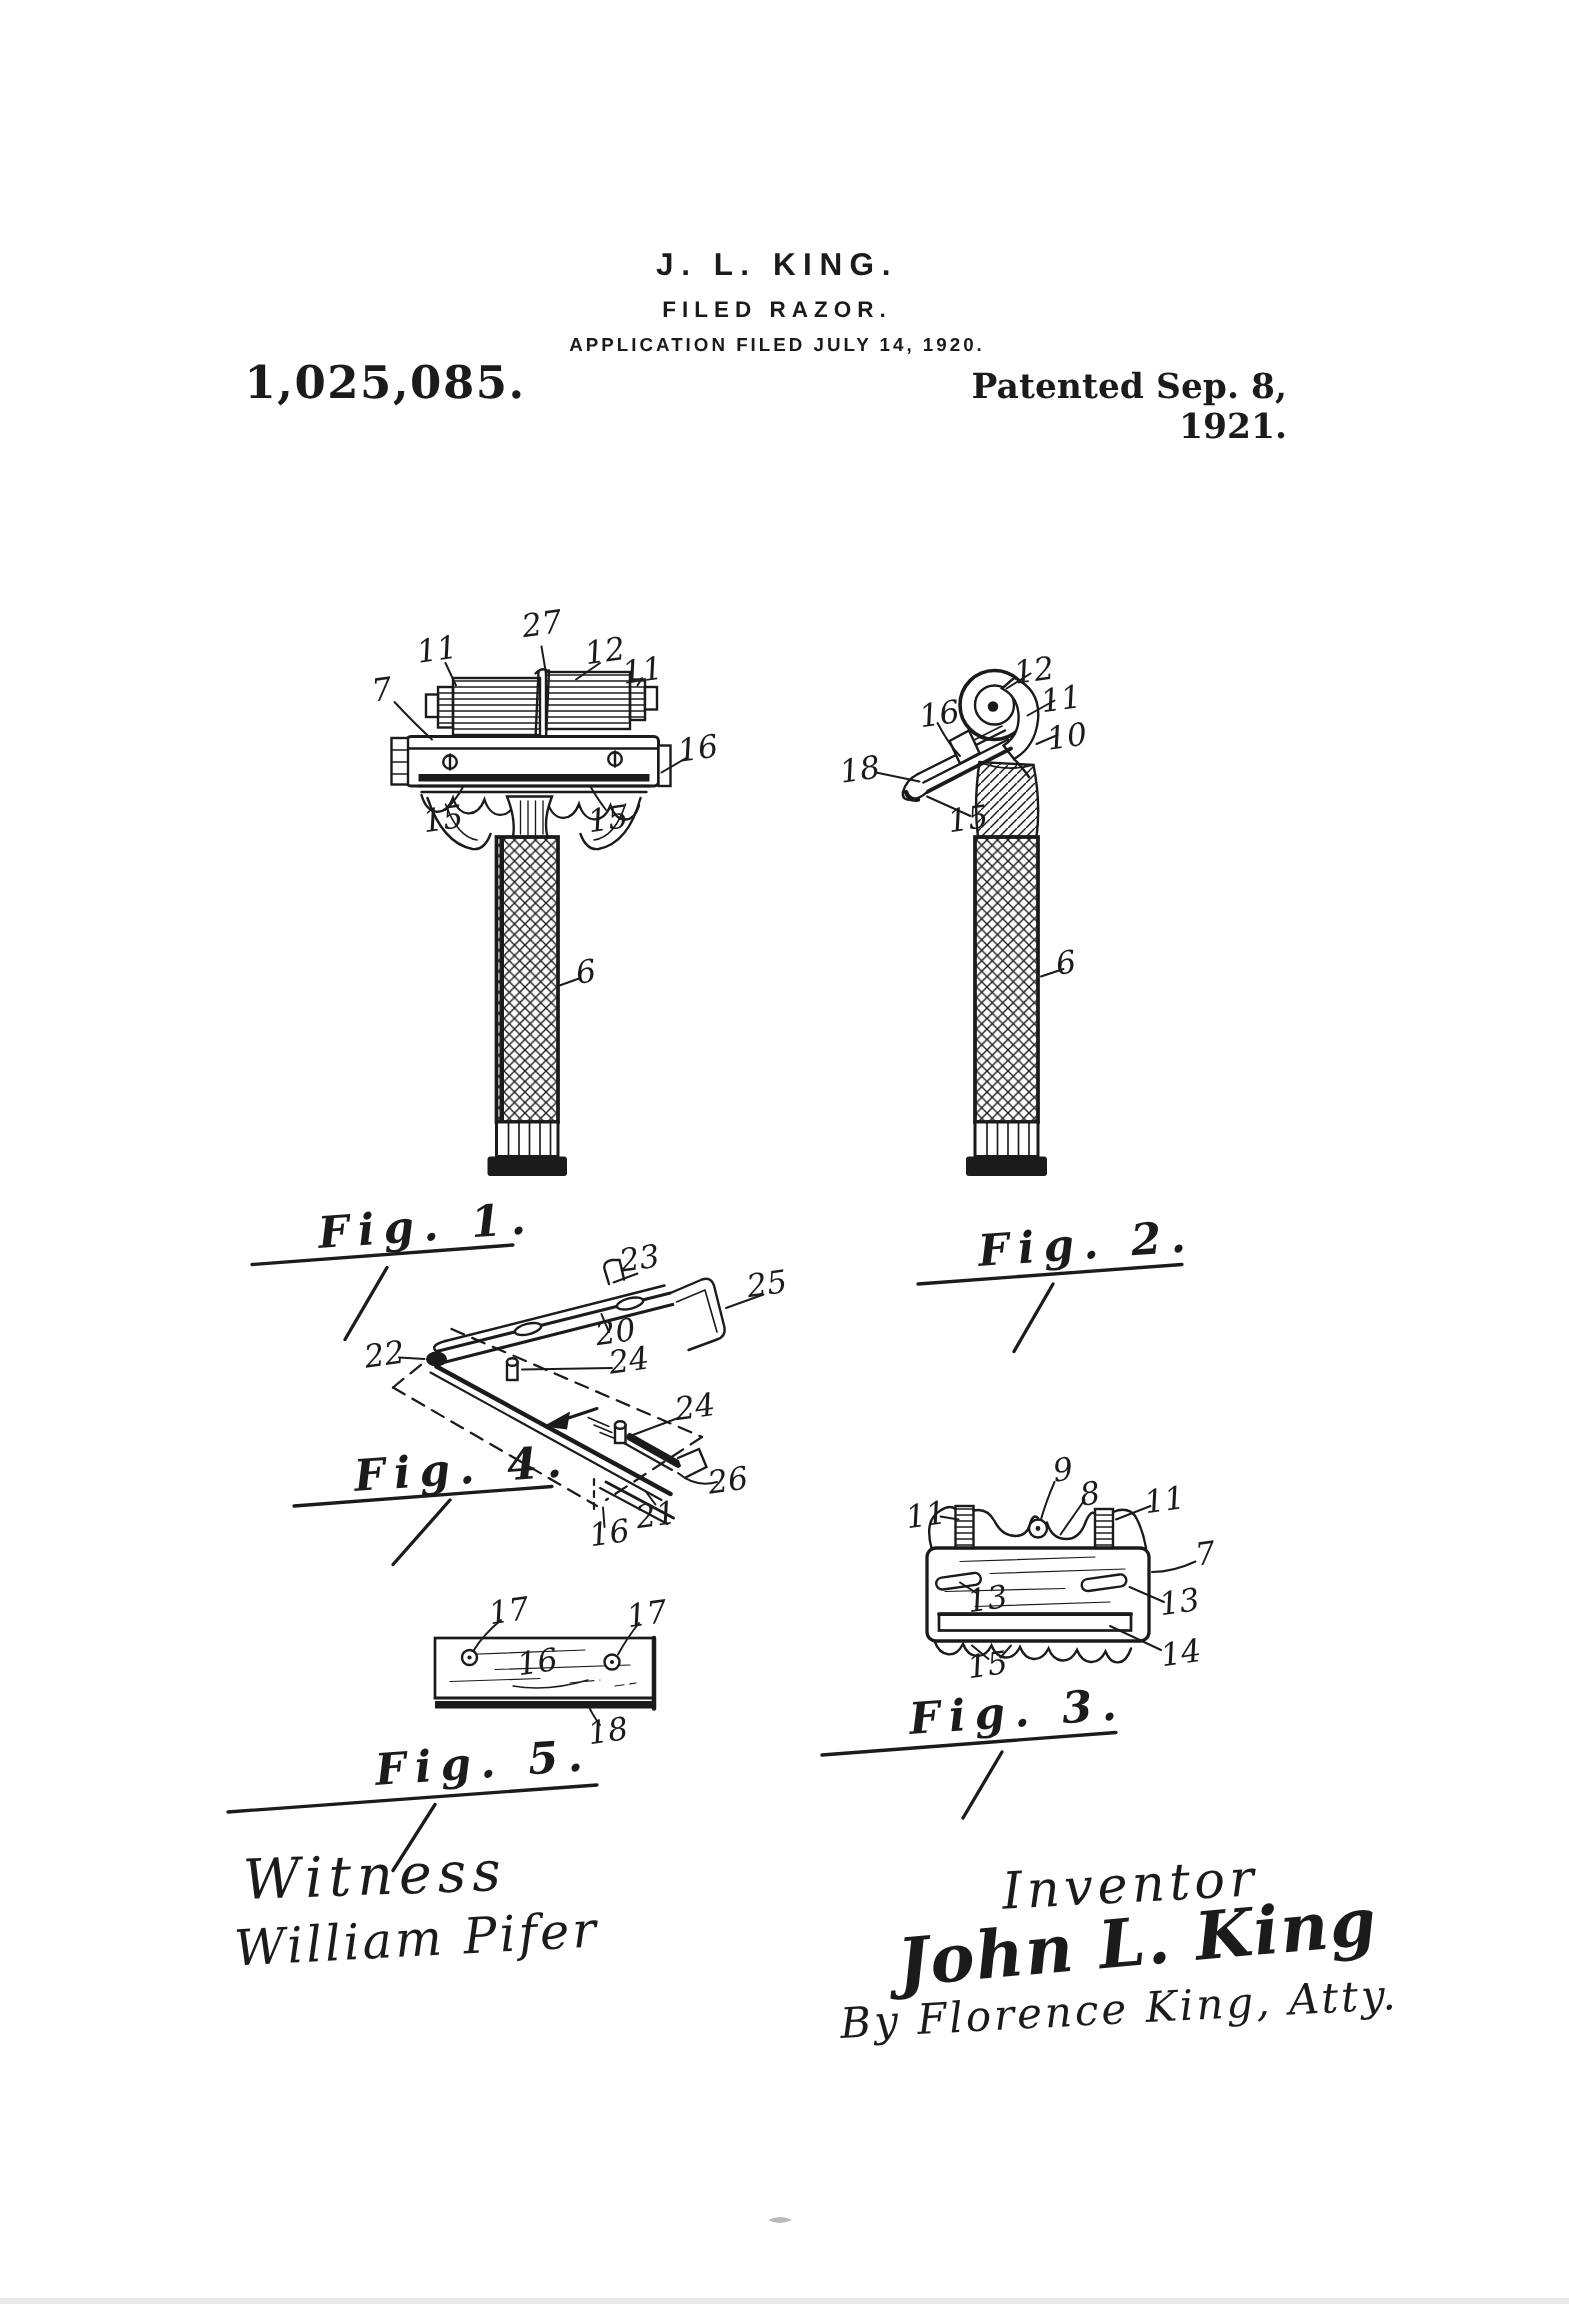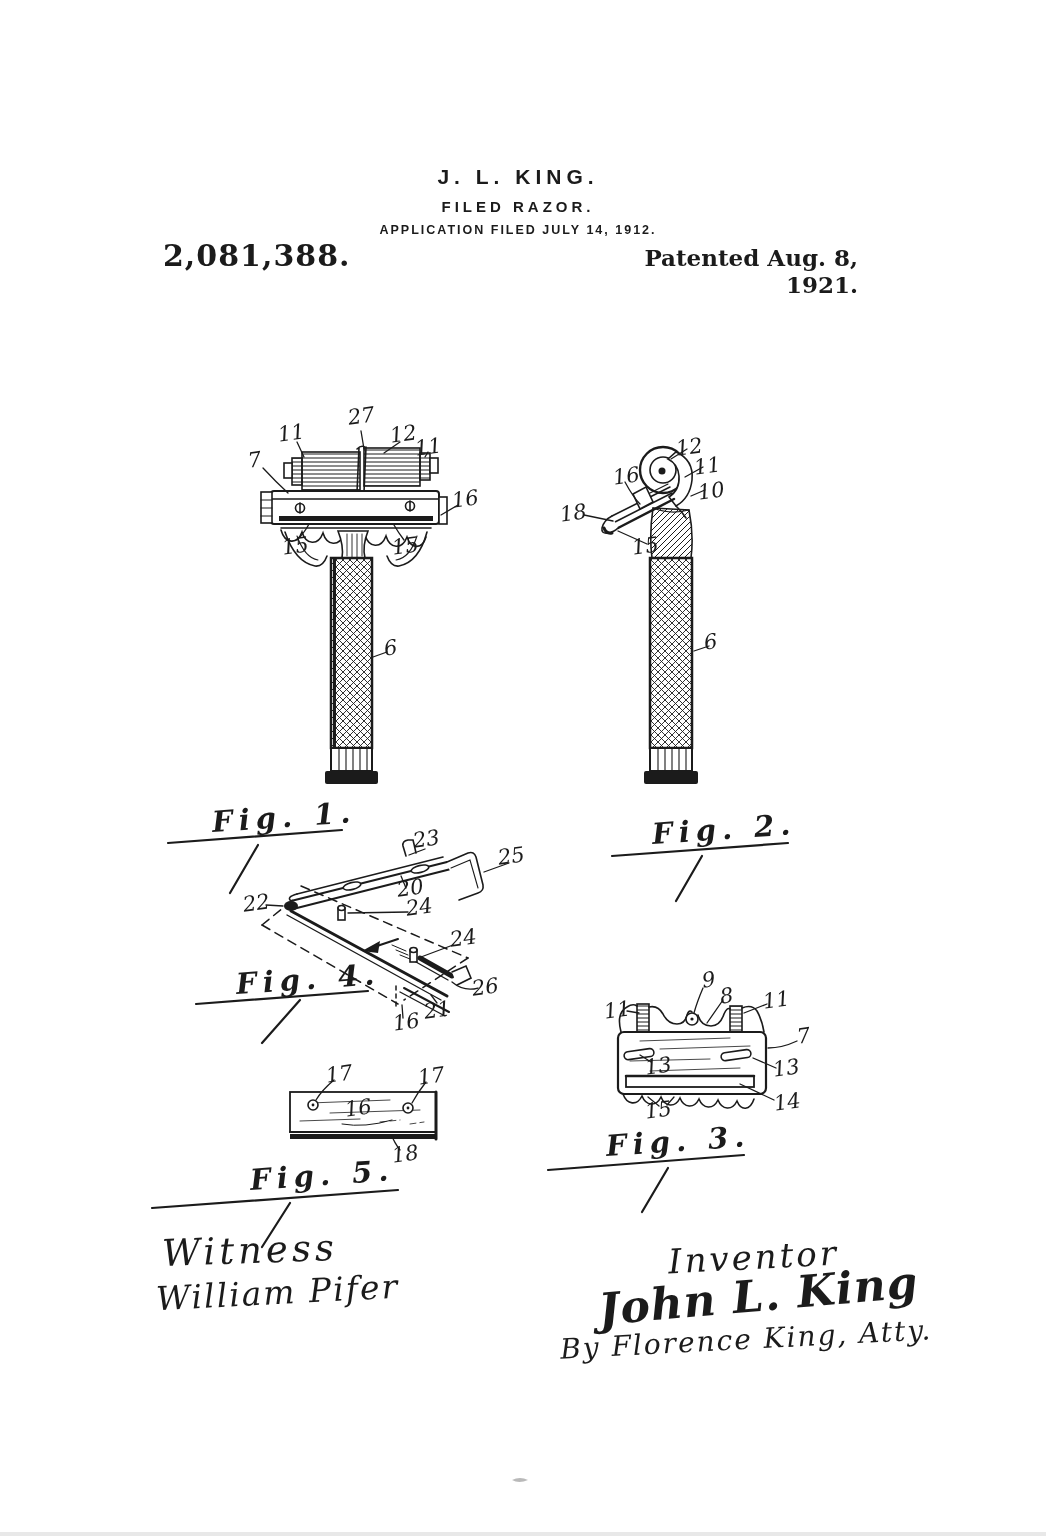--- a/index.html
+++ b/index.html
@@ -250,24 +250,24 @@
       </g>
       <path d="M152 1208 L398 1190 M290 1203 L262 1247" stroke-width="2.2"></path>
     </g>
 
     <path d="M512 1480 q8 -4 16 0 q-9 4 -16 0" fill="#8a8a8a" stroke="none" opacity="0.6"></path>
   </svg>
 
   <div class="hdr">
     <div class="name">J. L. KING.</div>
     <div class="title">FILED RAZOR.</div>
-    <div class="app">APPLICATION FILED JULY 14, 1912.</div>
+    <div class="app">APPLICATION FILED JULY 14, 1920.</div>
   </div>
-  <div class="patnum">2,081,388.</div>
-  <div class="patdate">Patented Aug. 8, 1921.</div>
+  <div class="patnum">1,025,085.</div>
+  <div class="patdate">Patented Sep. 8, 1921.</div>
 
   <div class="figlabel" style="left:212px;top:800px">Fig. 1.</div>
   <div class="figlabel" style="left:652px;top:812px">Fig. 2.</div>
   <div class="figlabel" style="left:236px;top:962px">Fig. 4.</div>
   <div class="figlabel" style="left:606px;top:1124px">Fig. 3.</div>
   <div class="figlabel" style="left:250px;top:1158px">Fig. 5.</div>
 
   <div class="ref" style="left:278px;top:423px">11</div>
   <div class="ref" style="left:348px;top:406px">27</div>
   <div class="ref" style="left:390px;top:424px">12</div>

